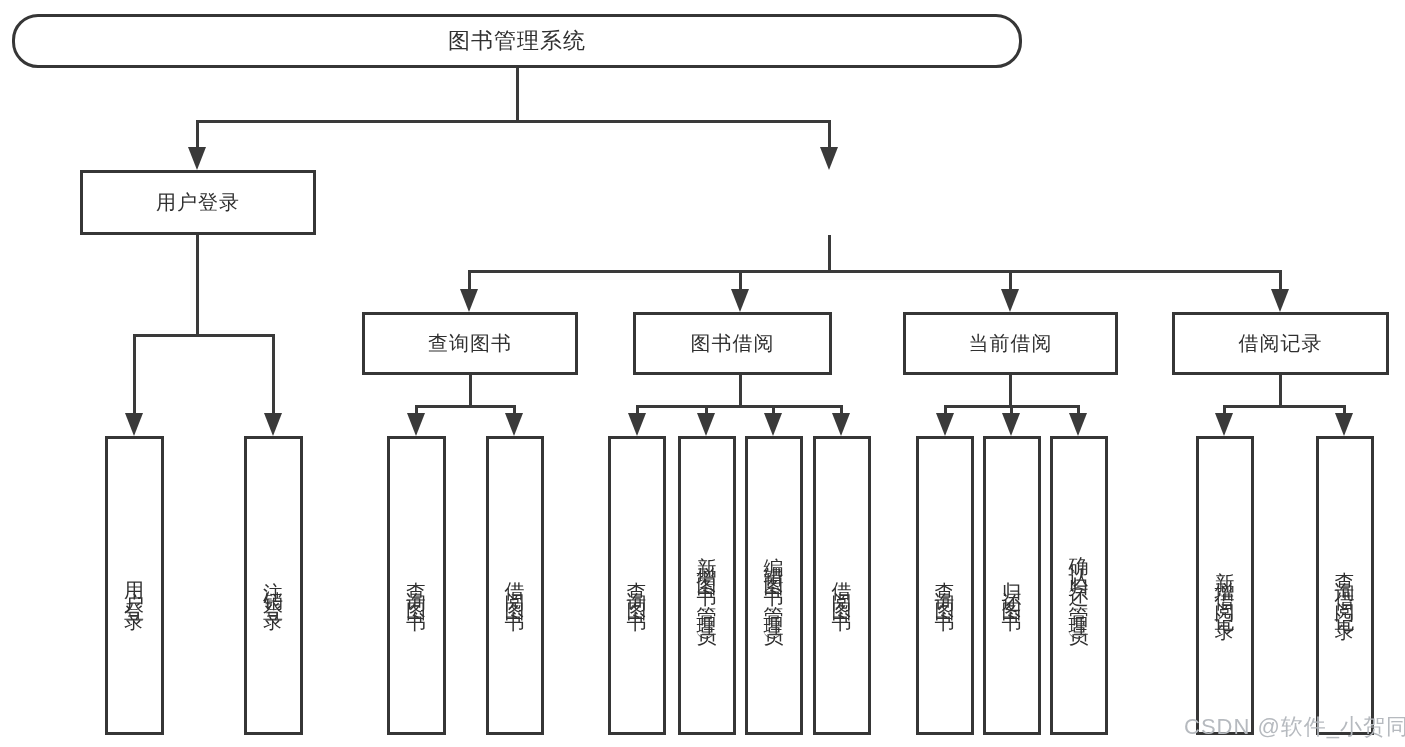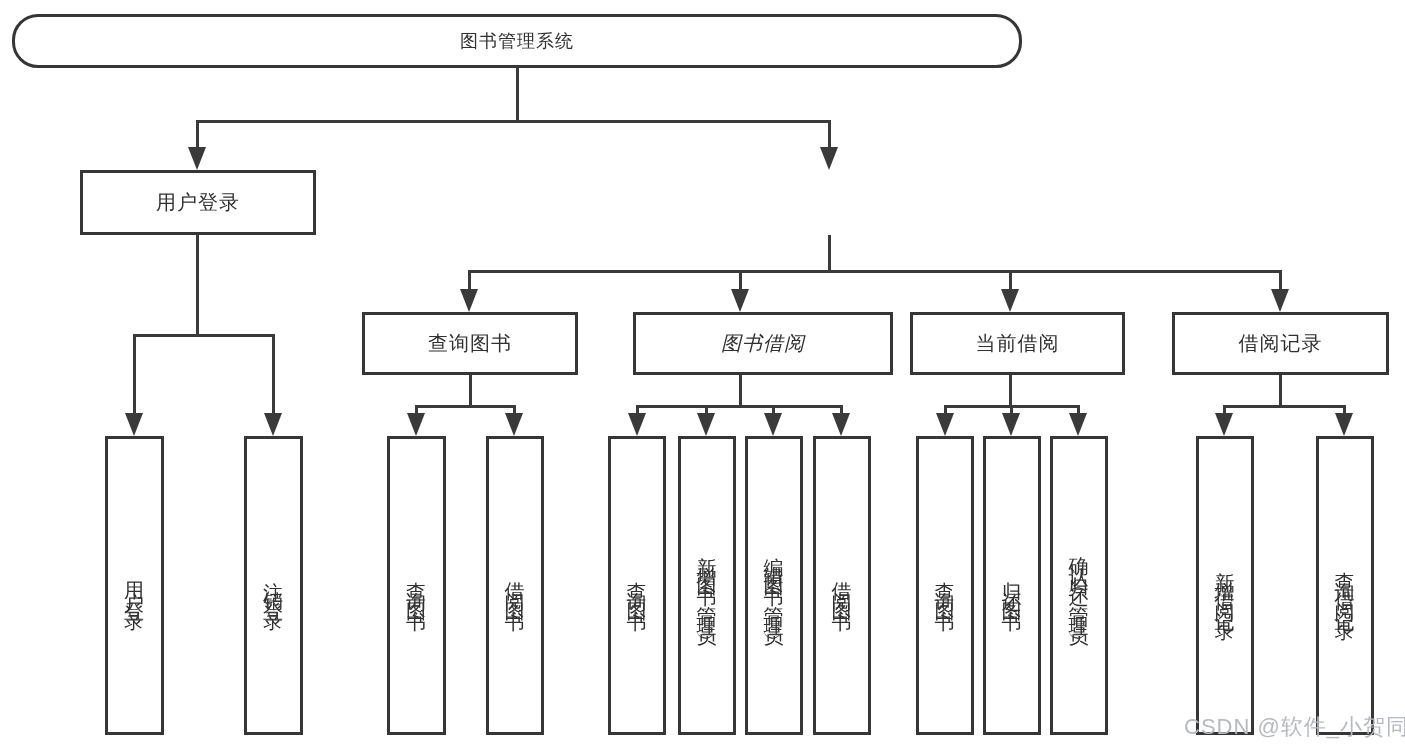--- a/index.html
+++ b/index.html
@@ -21,21 +21,21 @@
     border: 3px solid #363636;
     background: #ffffff;
     display: flex;
     align-items: center;
     justify-content: center;
     color: #303030;
     font-size: 20px;
     letter-spacing: 1px;
     z-index: 2;
   }
-  .box.root { font-size: 18px; border-radius: 26px; }
+  .box.root { font-size: 22px; border-radius: 26px; }
   .leaf {
     position: absolute;
     box-sizing: border-box;
     border: 3px solid #363636;
     background: #ffffff;
     top: 436px;
     height: 299px;
     display: flex;
     align-items: center;
     justify-content: center;
@@ -88,25 +88,25 @@
 
   <div class="box" style="left:80px; top:170px; width:236px; height:65px;">
     <span>用户登录</span>
   </div>
 
 
   <div class="box" style="left:362px; top:312px; width:216px; height:63px;">
     <span>查询图书</span>
   </div>
 
-  <div class="box" style="left:633px; top:312px; width:260px; height:63px;font-style:italic;">
+  <div class="box" style="left:633px; top:312px; width:199px; height:63px;">
     <span>图书借阅</span>
   </div>
 
-  <div class="box" style="left:903px; top:312px; width:215px; height:63px;margin-left:7px;">
+  <div class="box" style="left:903px; top:312px; width:215px; height:63px;">
     <span>当前借阅</span>
   </div>
 
   <div class="box" style="left:1172px; top:312px; width:217px; height:63px;">
     <span>借阅记录</span>
   </div>
 
   <div class="leaf" style="left:105px; width:59px;">
     <div class="vtext">用户登录</div>
   </div>

